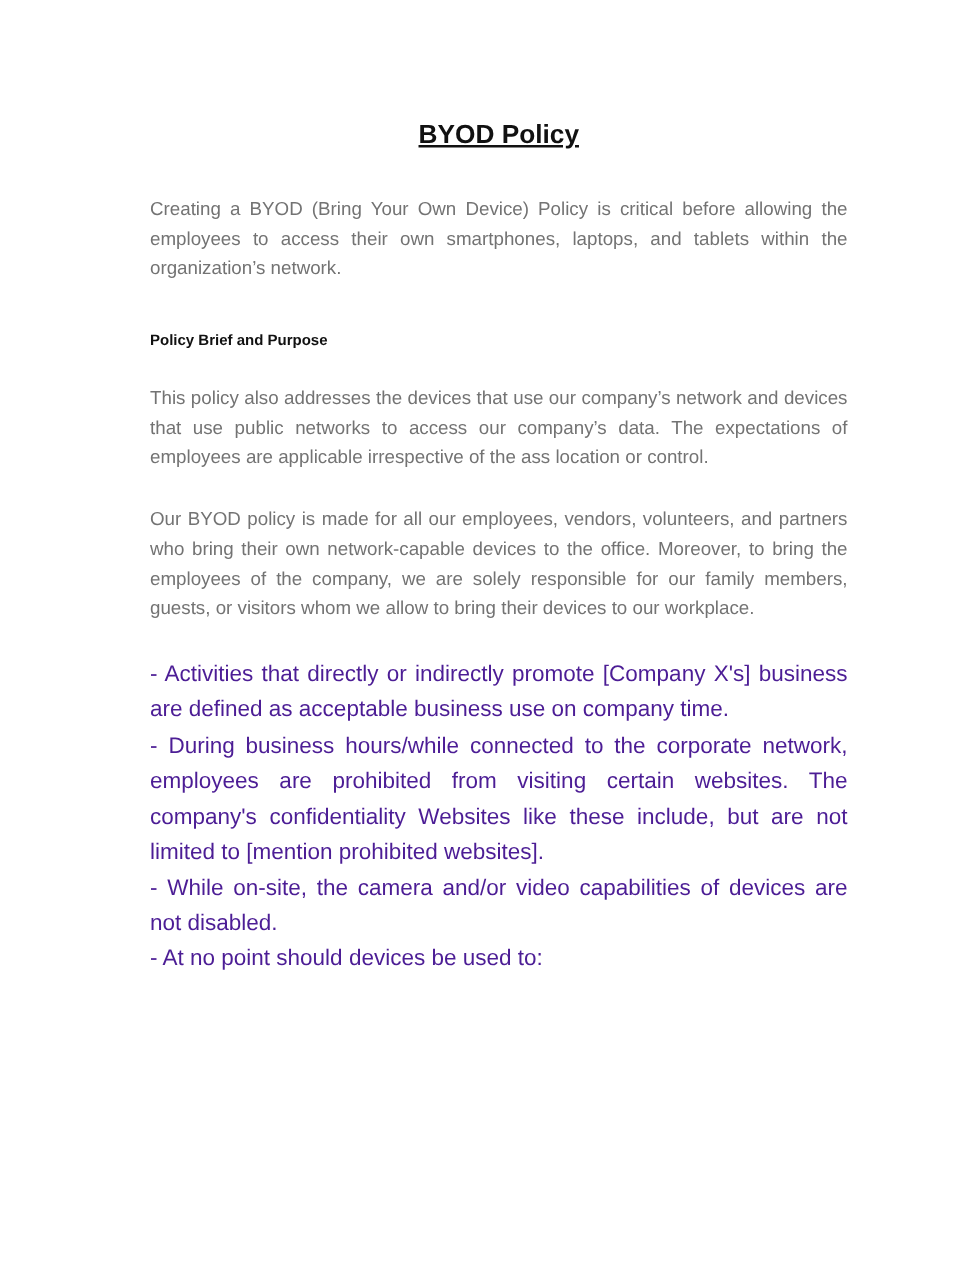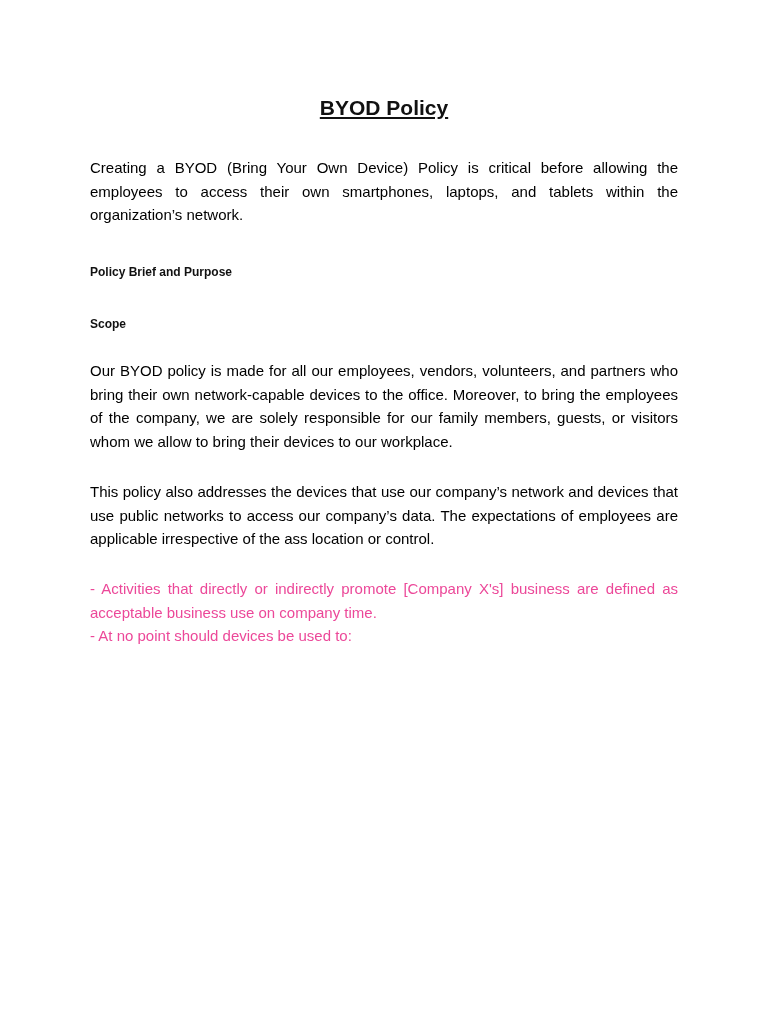--- a/index.html
+++ b/index.html
@@ -11,73 +11,74 @@
     width: 768px;
     height: 1024px;
     overflow: hidden;
     font-family: "Liberation Sans", "DejaVu Sans", sans-serif;
     color: #1a1a1a;
   }
   .page {
     box-sizing: border-box;
     width: 768px;
     height: 1024px;
-    padding: 96px 90px 40px 90px;
+    padding: 96px 90px 40px 120px;
     background: #ffffff;
     border-radius: 26px;
   }
   .doc-title {
     font-size: 21px;
     font-weight: bold;
     text-align: center;
     text-decoration: underline;
     margin: 0 0 36px 0;
     color: #111111;
   }
   .para {
     font-size: 15px;
     line-height: 1.58;
     text-align: justify;
     margin: 0 0 26px 0;
-    color: #000000;
+    color: #737373;
   }
   .section-heading {
     font-size: 12px;
     font-weight: bold;
     margin: 38px 0 28px 0;
     color: #111111;
   }
   .list-block {
     margin: 0;
   }
   .list-item {
-    font-size: 15px;
+    font-size: 18px;
     line-height: 1.58;
     text-align: justify;
     margin: 0;
-    color: #ec4899;
+    color: #4c1d95;
   }
 </style>
 </head>
 <body>
 
 <div class="page">
 
   <h1 class="doc-title">BYOD Policy </h1>
 
   <p class="para">Creating a BYOD (Bring Your Own Device) Policy is critical before allowing the employees to access their own smartphones, laptops, and tablets within the organization’s network.</p>
 
   <h2 class="section-heading">Policy Brief and Purpose</h2>
 
 
-  <h2 class="section-heading">Scope</h2>
+
+  <p class="para">This policy also addresses the devices that use our company’s network and devices that use public networks to access our company’s data. The expectations of employees are applicable irrespective of the ass location or control.</p>
 
   <p class="para">Our BYOD policy is made for all our employees, vendors, volunteers, and partners who bring their own network-capable devices to the office. Moreover, to bring the employees of the company, we are solely responsible for our family members, guests, or visitors whom we allow to bring their devices to our workplace.</p>
-
-  <p class="para">This policy also addresses the devices that use our company’s network and devices that use public networks to access our company’s data. The expectations of employees are applicable irrespective of the ass location or control.</p>
 
 
   <div class="list-block">
     <p class="list-item">- Activities that directly or indirectly promote [Company X's] business are defined as acceptable business use on company time.</p>
+    <p class="list-item">- During business hours/while connected to the corporate network, employees are prohibited from visiting certain websites. The company's confidentiality Websites like these include, but are not limited to [mention prohibited websites].</p>
+    <p class="list-item">- While on-site, the camera and/or video capabilities of devices are not disabled.</p>
     <p class="list-item">- At no point should devices be used to:</p>
   </div>
 
 </div>
 
 </body></html>

